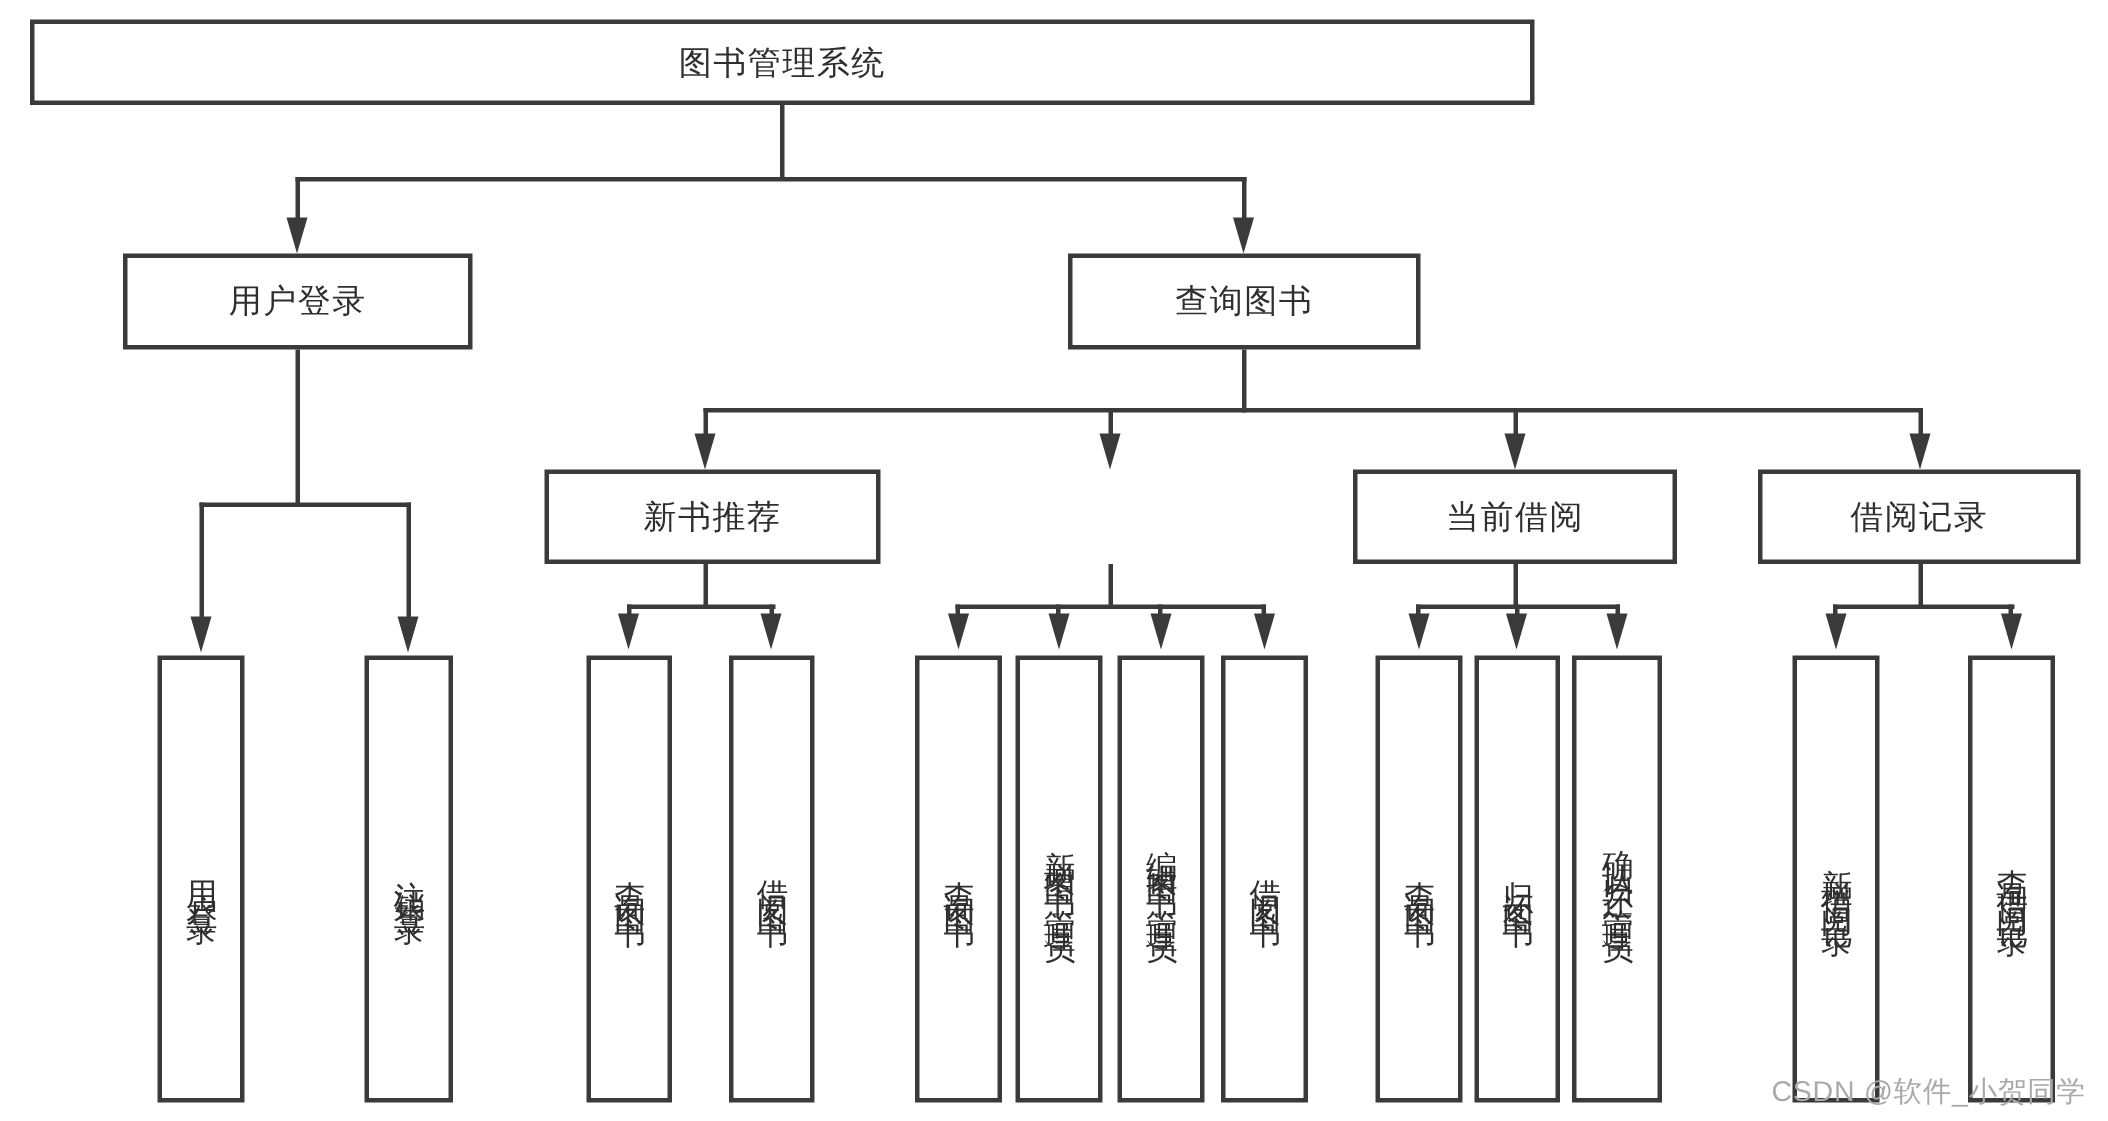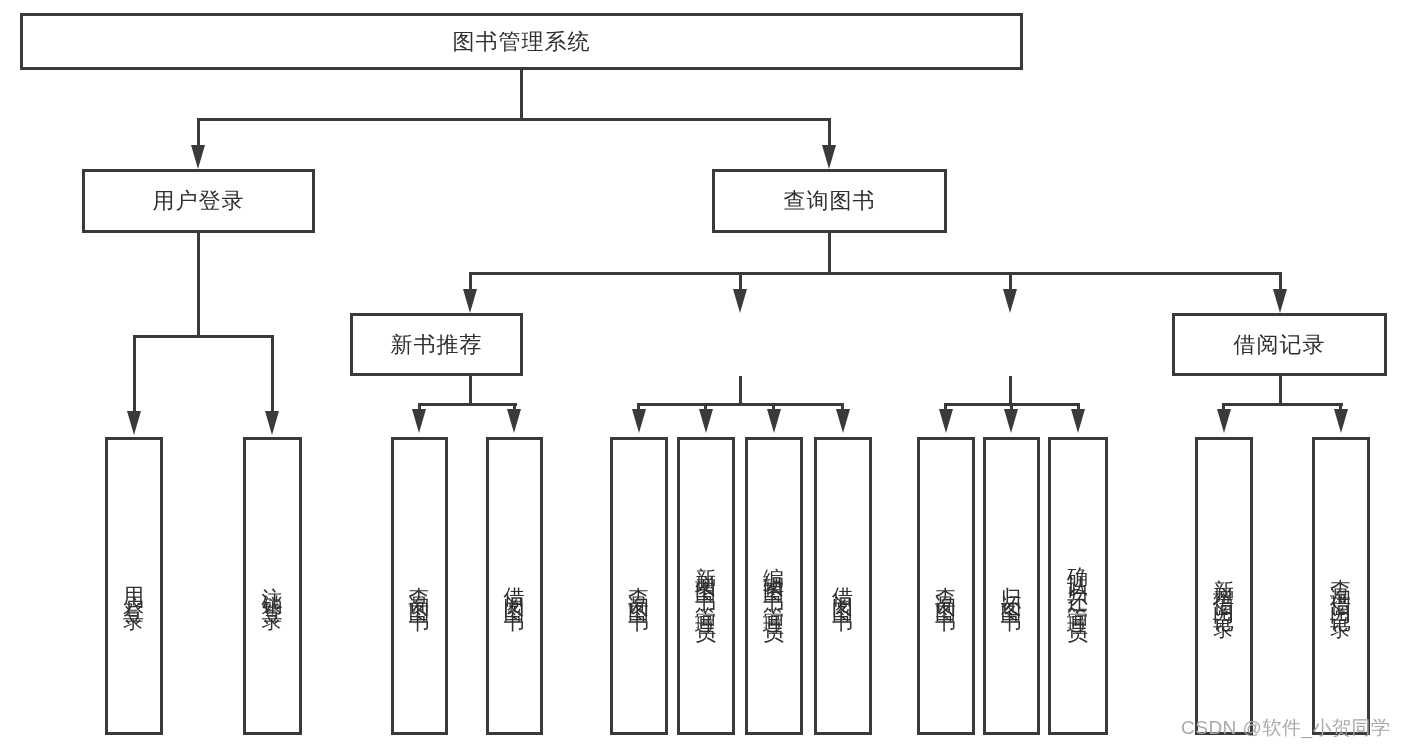--- a/index.html
+++ b/index.html
@@ -100,22 +100,25 @@
   <div class="hl" style="left:469px; top:272px; width:813px;"></div>
   <div class="vl" style="left:469px; top:272px; height:20px;"></div>
   <div class="vl" style="left:739px; top:272px; height:20px;"></div>
   <div class="vl" style="left:1009px; top:272px; height:20px;"></div>
   <div class="vl" style="left:1279px; top:272px; height:20px;"></div>
   <div class="arw" style="left:463px; top:289px;"></div>
   <div class="arw" style="left:733px; top:289px;"></div>
   <div class="arw" style="left:1003px; top:289px;"></div>
   <div class="arw" style="left:1273px; top:289px;"></div>
 
-  <div class="node" style="left:350px; top:313px; width:173px; height:63px;">
+  <div class="node" style="left:363px; top:313px; width:224px; height:63px;">
     <span>新书推荐</span>
+  </div>
+  <div class="node" style="left:902px; top:313px; width:216px; height:63px;">
+    <span>当前借阅</span>
   </div>
   <div class="node" style="left:1172px; top:313px; width:215px; height:63px;">
     <span>借阅记录</span>
   </div>
 
   <div class="vl" style="left:469px; top:376px; height:30px;"></div>
   <div class="hl" style="left:418px; top:403px; width:99px;"></div>
   <div class="vl" style="left:418px; top:403px; height:12px;"></div>
   <div class="vl" style="left:513px; top:403px; height:12px;"></div>
   <div class="arw" style="left:412px; top:409px;"></div>

